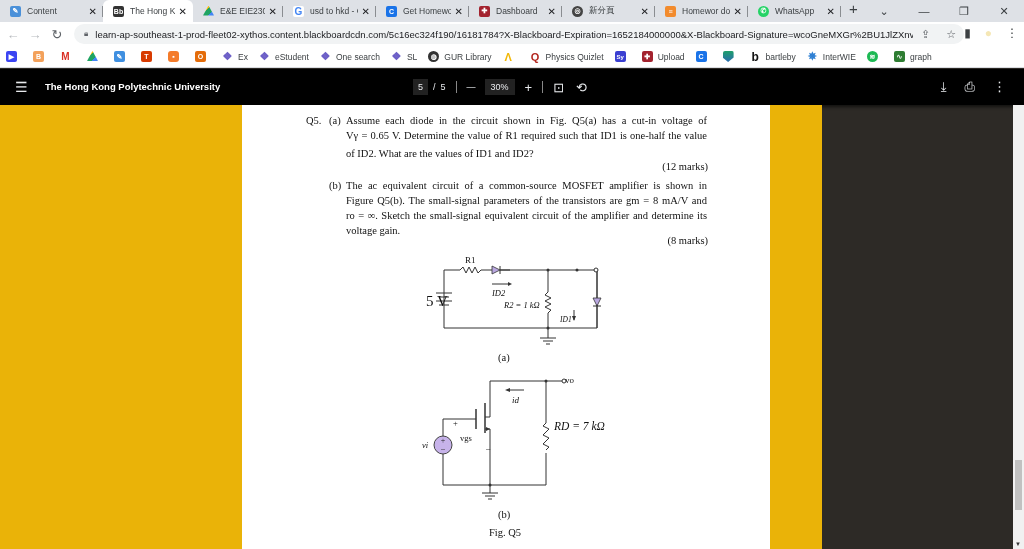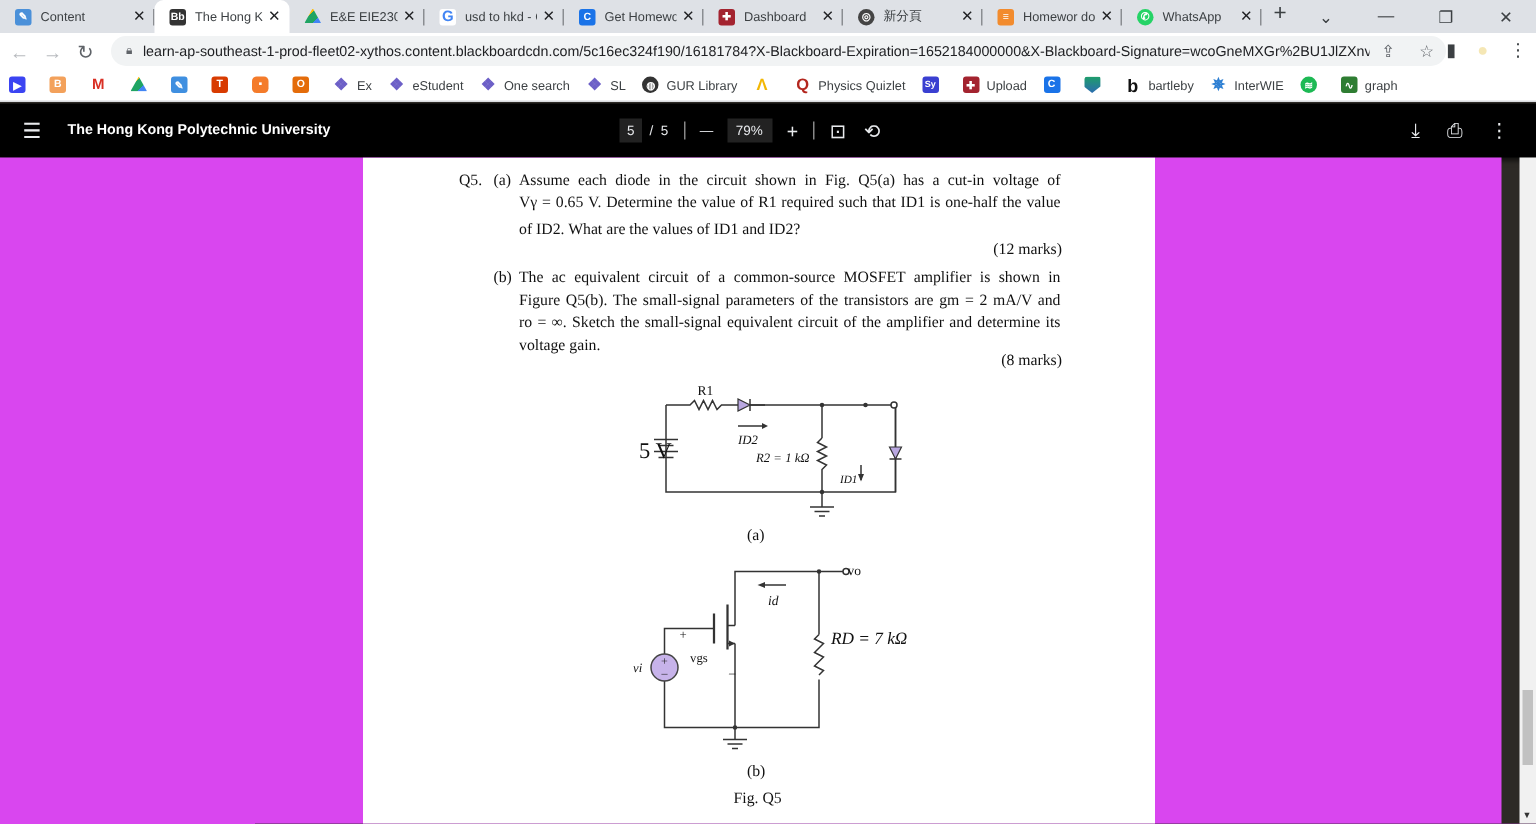--- a/index.html
+++ b/index.html
@@ -26,21 +26,21 @@
 .bm{display:flex;align-items:center;font-size:8.5px;color:#3c4043;margin-right:11px;white-space:nowrap}
 .bm .bi{width:11px;height:11px;border-radius:2px;margin-right:5px;display:flex;align-items:center;justify-content:center;font-size:7px;color:#fff;font-weight:bold}
 .pdfbar{position:absolute;left:0;top:69px;width:1024px;height:36px;background:#000;color:#fff;box-shadow:0 2px 3px rgba(0,0,0,.6)}
 .pdfbar .menu{position:absolute;left:15px;top:10px;font-size:14px;color:#e8eaed}
 .pdfbar .title{position:absolute;left:45px;top:12px;font-size:9.5px;font-weight:bold;color:#fff}
 .pdfbar .center{position:absolute;left:413px;top:9px;height:18px;display:flex;align-items:center;font-size:9px;color:#e8eaed}
 .pgbox{background:#222;padding:3px 5px}
 .vsep{width:1px;height:12px;background:#888;margin:0 10px}
 .zoomv{background:#222;padding:3px 6px}
 .pdfbar .right{position:absolute;right:18px;top:10px;display:flex;gap:18px;font-size:13px;color:#e8eaed}
-.viewer{position:absolute;left:0;top:105px;width:1001px;height:444px;background:#d946ef;overflow:hidden}
+.viewer{position:absolute;left:0;top:105px;width:822px;height:444px;background:#eab308;overflow:hidden}
 .page{position:absolute;left:242px;top:0;width:528px;height:460px;background:#fff;font-family:"Liberation Serif",serif;color:#111}
 .scroll{position:absolute;left:1013px;top:105px;width:11px;height:444px;background:#f1f1f1}
 .thumb{position:absolute;left:2px;top:355px;width:7px;height:50px;background:#c1c1c1}
 .q{position:absolute;font-size:10.5px;line-height:15px}
 .jl{text-align:justify;text-align-last:justify}
 .marks{position:absolute;font-size:10.5px}
 .fig{position:absolute}
 </style>
 </head>
 <body>
@@ -209,21 +209,21 @@
 
 <div class="pdfbar">
   <span class="menu">☰</span>
   <span class="title">The Hong Kong Polytechnic University</span>
   <div class="center">
     <span class="pgbox">5</span>
     <span style="margin:0 5px">/</span>
     <span>5</span>
     <span class="vsep"></span>
     <span>—</span>
-    <span class="zoomv" style="margin-left:9px">79%</span>
+    <span class="zoomv" style="margin-left:9px">30%</span>
     <span style="margin-left:10px;font-size:13px">+</span>
     <span class="vsep"></span>
     <span style="font-size:13px">⊡</span>
     <span style="margin-left:12px;font-size:13px">⟲</span>
   </div>
   <div class="right">
     <span>⤓</span>
     <span>⎙</span>
     <span>⋮</span>
   </div>
@@ -234,21 +234,21 @@
 
     <span class="q" style="left:64px;top:8px">Q5.</span>
     <span class="q" style="left:87px;top:8px">(a)</span>
     <div class="q jl" style="left:104px;top:8px;width:361px">Assume each diode in the circuit shown in Fig. Q5(a) has a cut-in voltage of</div>
     <div class="q jl" style="left:104px;top:23px;width:361px">Vγ = 0.65 V. Determine the value of R1 required such that ID1 is one-half the value</div>
     <div class="q" style="left:104px;top:41px">of ID2. What are the values of ID1 and ID2?</div>
     <span class="marks" style="right:62px;top:56px">(12 marks)</span>
 
     <span class="q" style="left:87px;top:73px">(b)</span>
     <div class="q jl" style="left:104px;top:73px;width:361px">The ac equivalent circuit of a common-source MOSFET amplifier is shown in</div>
-    <div class="q jl" style="left:104px;top:88px;width:361px">Figure Q5(b). The small-signal parameters of the transistors are gm = 2 mA/V and</div>
+    <div class="q jl" style="left:104px;top:88px;width:361px">Figure Q5(b). The small-signal parameters of the transistors are gm = 8 mA/V and</div>
     <div class="q jl" style="left:104px;top:103px;width:361px">ro = ∞. Sketch the small-signal equivalent circuit of the amplifier and determine its</div>
     <div class="q" style="left:104px;top:118px">voltage gain.</div>
     <span class="marks" style="right:62px;top:130px">(8 marks)</span>
 
     <svg class="fig" style="left:158px;top:145px" width="220" height="120">
       <g stroke="#333" stroke-width="1" fill="none">
         <polyline points="44,20 44,78 148,78 197,78 197,20 148,20 100,20"></polyline>
         <path d="M44,20 L60,20 l3,-3 l3,6 l3,-6 l3,6 l3,-6 l3,6 l3,-3 L92,20"></path>
         <line x1="148" y1="20" x2="148" y2="42"></line>
         <path d="M148,42 l-3,3 l6,3 l-6,3 l6,3 l-6,3 l6,3 l-3,3 L148,78"></path>

